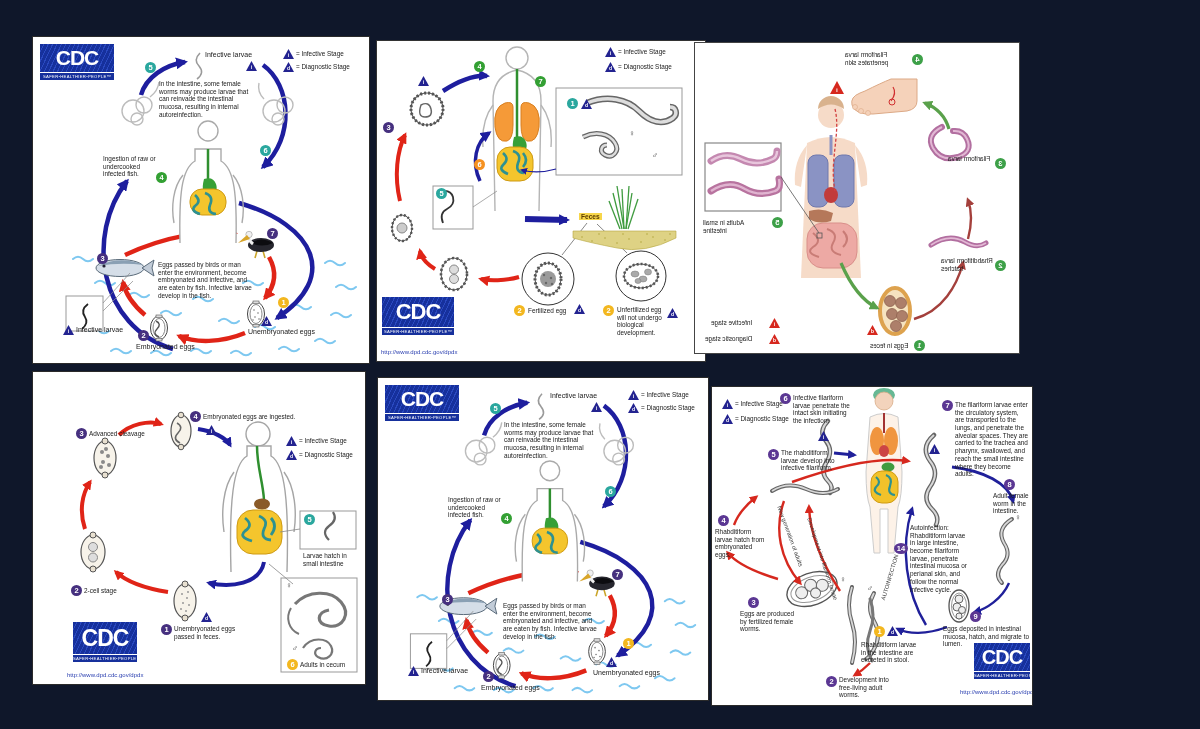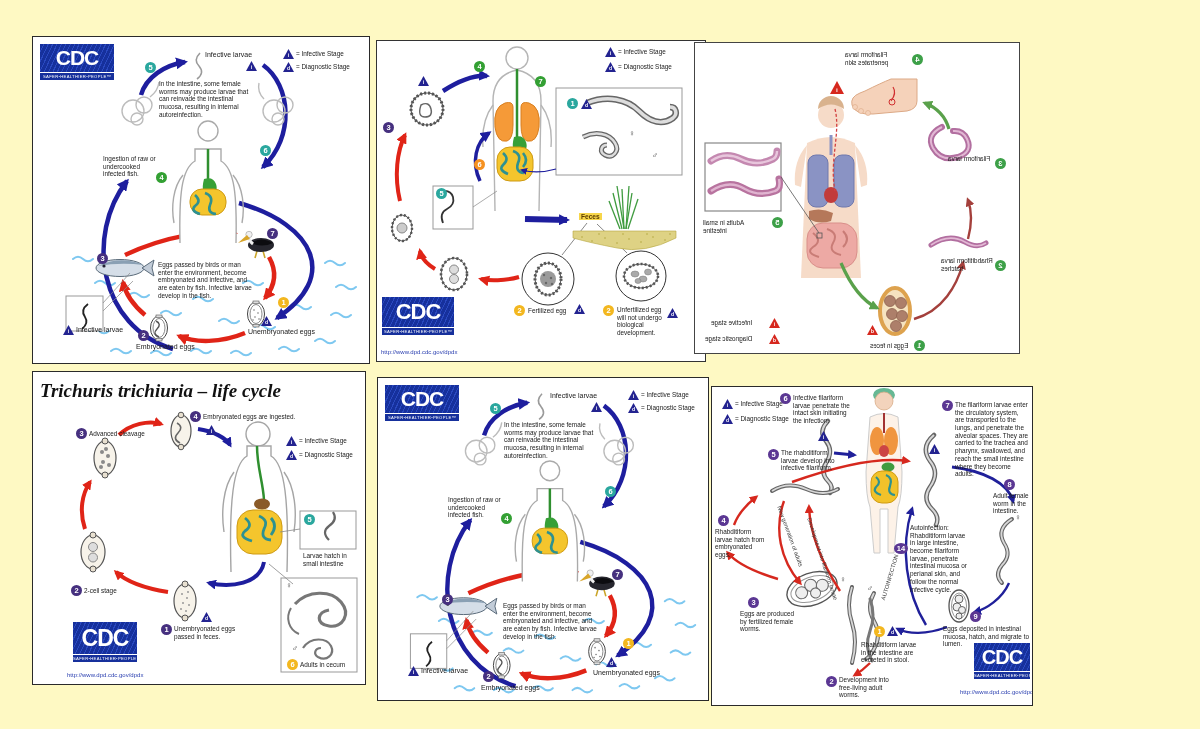--- a/index.html
+++ b/index.html
@@ -1,16 +1,16 @@
 <!DOCTYPE html>
 <html><head>
 <meta charset="utf-8">
 <style>
   html,body{margin:0;padding:0;background:#fff;}
-  #stage{position:relative;width:1200px;height:729px;background:#fef9c3;overflow:hidden;
+  #stage{position:relative;width:1200px;height:729px;background:#0f172a;overflow:hidden;
          font-family:"Liberation Sans",sans-serif;}
   .panel{position:absolute;background:#fff;border:1.5px solid #2a2a2a;overflow:hidden;}
   .panel svg.bg{position:absolute;left:0;top:0;width:100%;height:100%;}
   .lbl{position:absolute;font-size:6.4px;line-height:1.2;color:#1a1a1a;}
   .lbl.b7{font-size:7px;}
   .lbl.r{text-align:right;}
   .c{position:absolute;width:11px;height:11px;border-radius:50%;color:#fff;
      font-weight:bold;font-size:7.5px;line-height:11px;text-align:center;}
   .teal{background:#2aa79e}.green{background:#33a033}.purple{background:#46307f}
   .yellow{background:#f3b71f}.orange{background:#f59120}.dgreen{background:#3da048}
@@ -485,21 +485,20 @@
       <path d="M258 236C252 246 256 258 266 262" stroke-width="2"></path>
       <path d="M270 276C278 264 294 266 298 274C302 282 294 290 285 285C280 282 282 276 288 276" stroke-width="2.2"></path>
     </g>
     <path d="M247 160L267 157M236 192L260 212" stroke="#888" stroke-width="0.8"></path>
     <path d="M86 63C97 52 116 48 128 52" stroke="#e02417" stroke-width="4" fill="none" marker-end="url(#mR4)"></path>
     <path d="M165 57C180 59 193 66 197 73" stroke="#1e1e9e" stroke-width="4" fill="none" marker-end="url(#mN4)"></path>
     <path d="M231 190C227 212 198 216 176 211" stroke="#1e1e9e" stroke-width="4" fill="none" marker-end="url(#mN4)"></path>
     <path d="M135 220C116 217 95 211 83 200" stroke="#e02417" stroke-width="4" fill="none" marker-end="url(#mR4)"></path>
     <path d="M52 157C46 139 49 122 57 110" stroke="#e02417" stroke-width="4" fill="none" marker-end="url(#mR4)"></path>
   </svg>
-  <div class="title" style="left:7px;top:8px;width:300px">Trichuris trichiuria – life cycle</div>
   <span class="c purple" style="left:43px;top:56px">3</span>
   <div class="lbl" style="left:56px;top:58px;width:58px">Advanced cleavage</div>
   <span class="c purple" style="left:157px;top:39px">4</span>
   <div class="lbl" style="left:170px;top:41px;width:96px">Embryonated eggs are ingested.</div>
   <span class="tri" style="left:173px;top:53px">
         <span>i</span>
       </span>
   <span class="tri" style="left:253px;top:64px">
         <span>i</span>
       </span>

